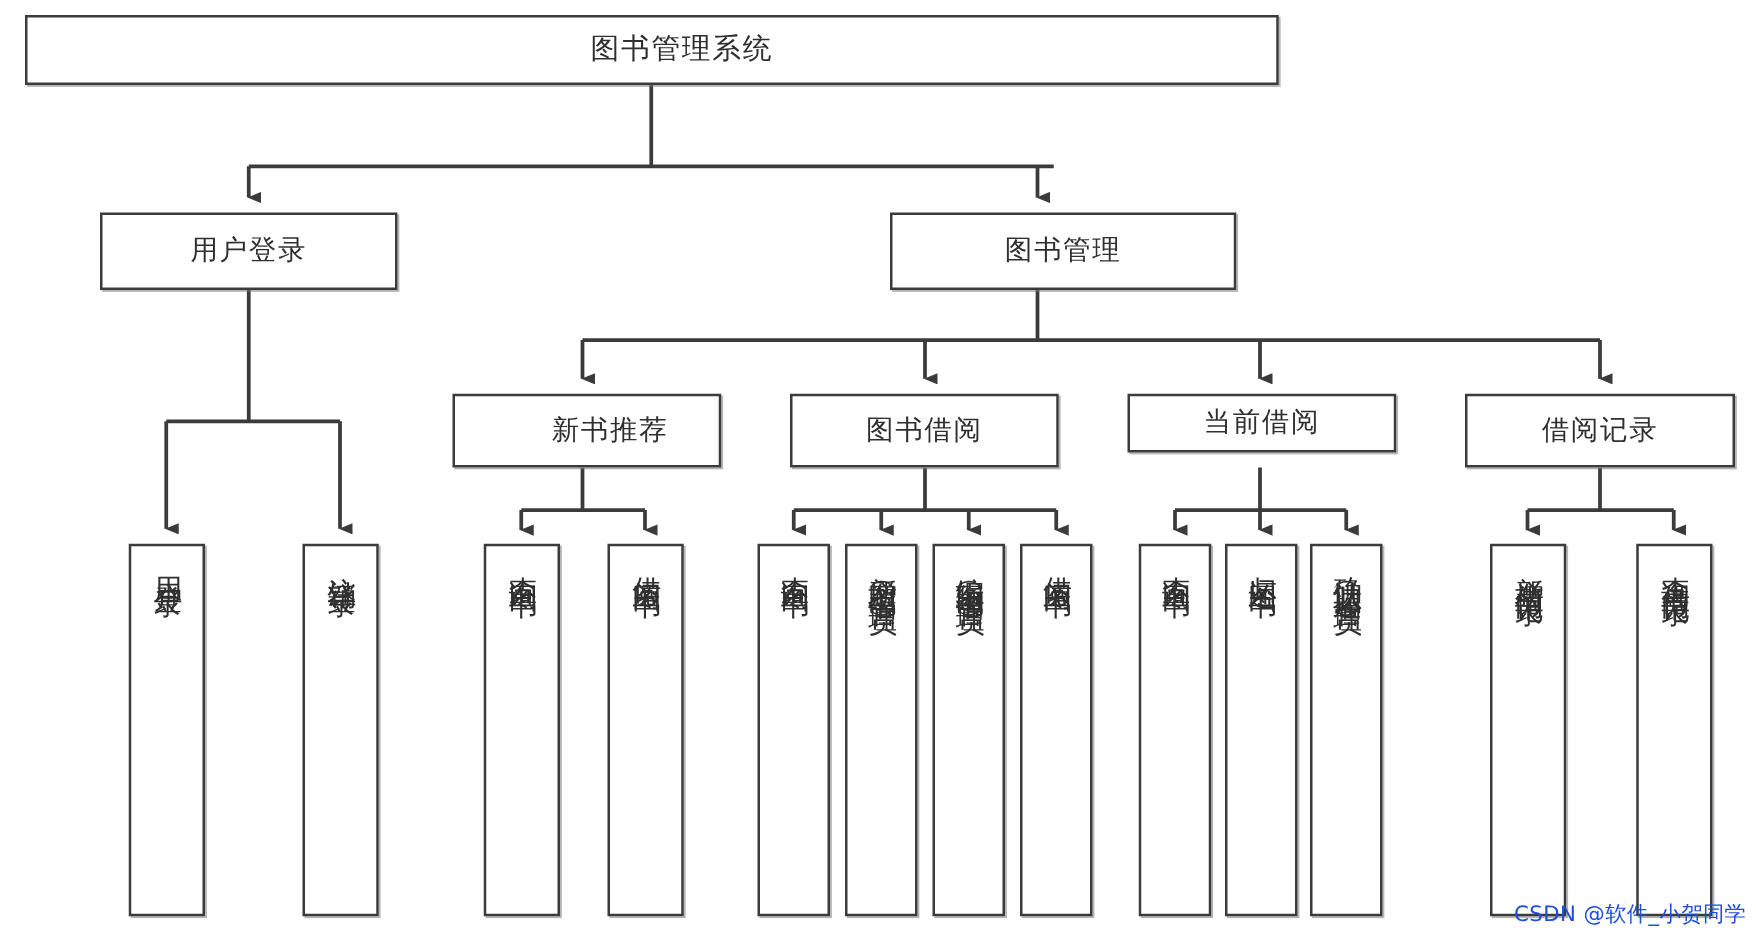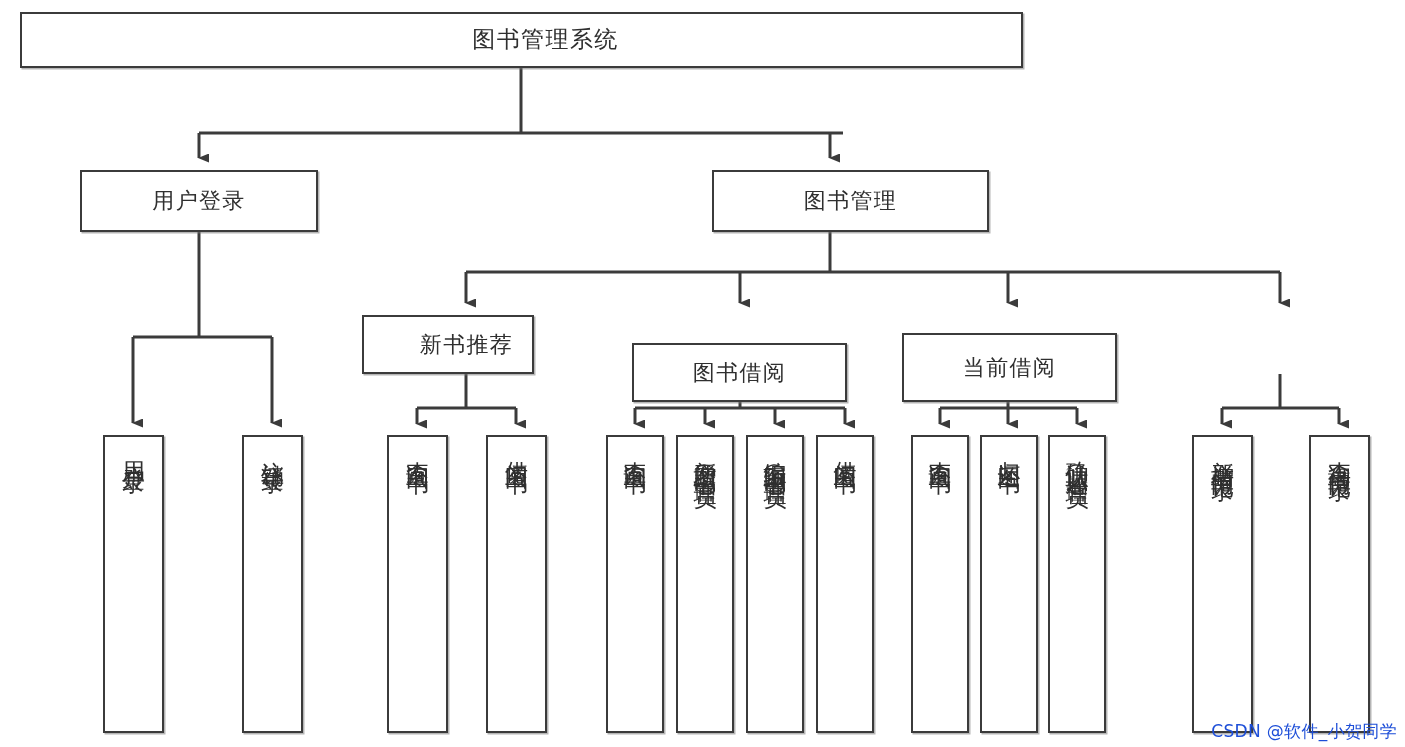--- a/index.html
+++ b/index.html
@@ -132,28 +132,31 @@
     <span class="node-label">图书管理系统</span>
   </div>
 
   <div class="node horizontal" style="left:80px; top:170px; width:238px; height:62px;">
     <span class="node-label">用户登录</span>
   </div>
   <div class="node horizontal" style="left:712px; top:170px; width:277px; height:62px;">
     <span class="node-label">图书管理</span>
   </div>
 
-  <div class="node horizontal" style="left:362px; top:315px; width:172px; height:59px;padding-left:37px;">
+  <div class="node horizontal" style="left:362px; top:315px; width:215px; height:59px;padding-left:37px;">
     <span class="node-label">新书推荐</span>
   </div>
-  <div class="node horizontal" style="left:632px; top:315px; width:215px; height:59px;margin-top:28px;">
+  <div class="node horizontal" style="left:632px; top:315px; width:215px; height:59px;">
     <span class="node-label">图书借阅</span>
   </div>
-  <div class="node horizontal" style="left:902px; top:333px; width:215px; height:69px;">
+  <div class="node horizontal" style="left:902px; top:315px; width:215px; height:47px;">
     <span class="node-label">当前借阅</span>
+  </div>
+  <div class="node horizontal" style="left:1172px; top:315px; width:216px; height:59px;">
+    <span class="node-label">借阅记录</span>
   </div>
 
   <div class="node vertical" style="left:103px; top:435px; width:61px; height:298px;">
     <span class="node-label">用户登录</span>
   </div>
   <div class="node vertical" style="left:242px; top:435px; width:61px; height:298px;">
     <span class="node-label">注销登录</span>
   </div>
 
   <div class="node vertical" style="left:387px; top:435px; width:61px; height:298px;">

